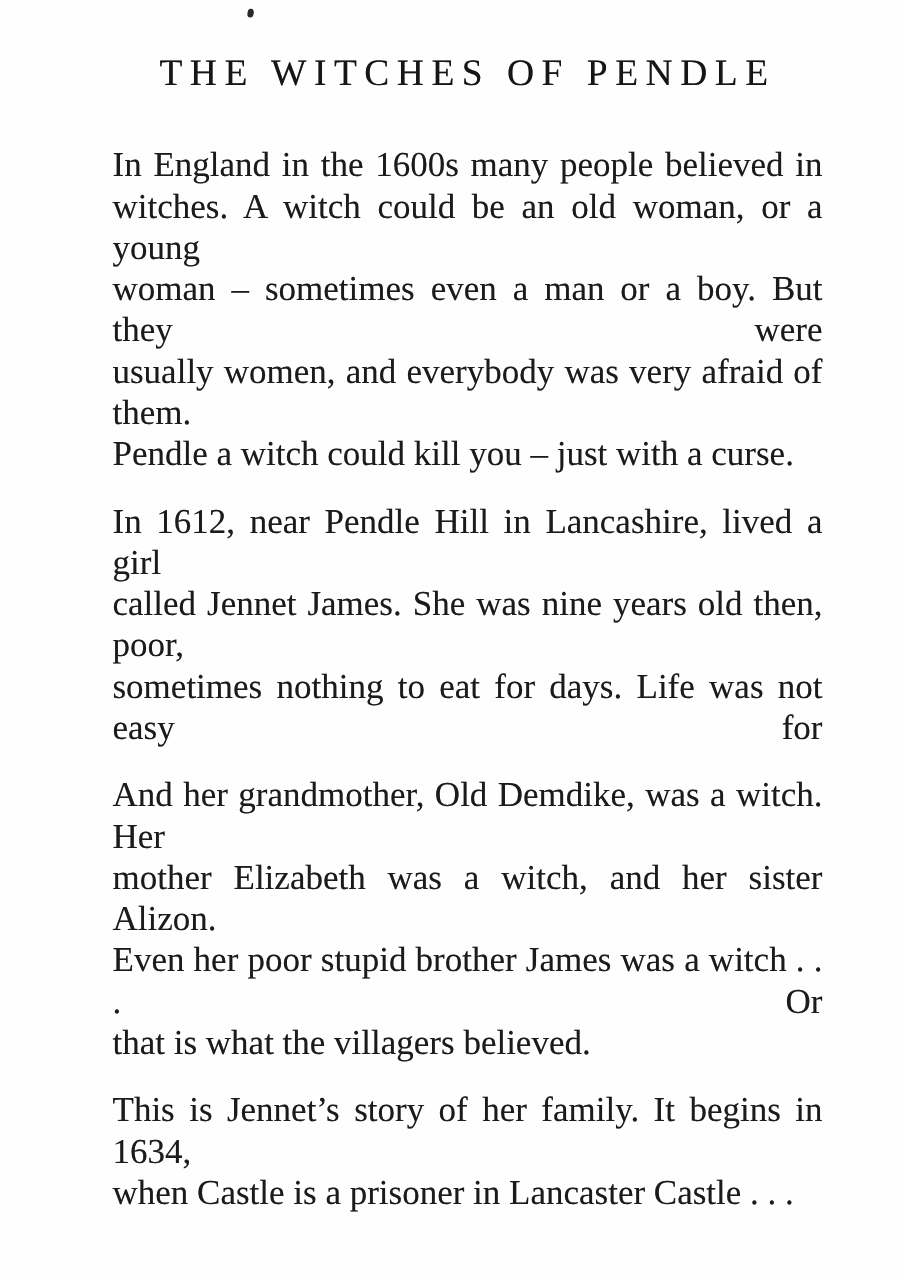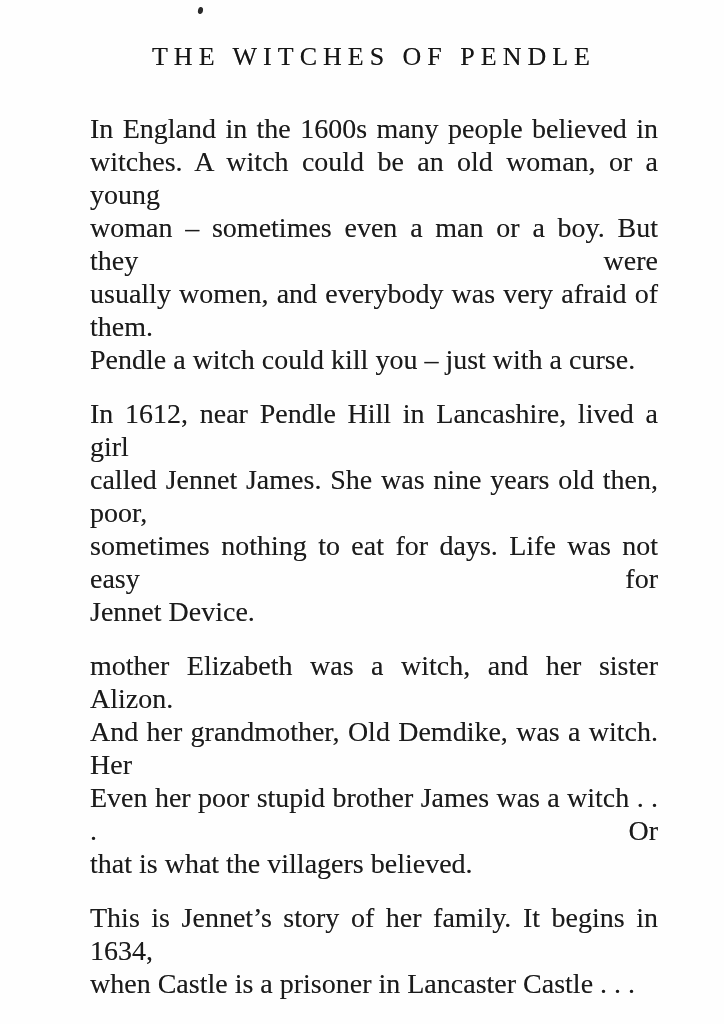--- a/index.html
+++ b/index.html
@@ -27,21 +27,21 @@
     border-radius: 45% 55% 50% 50%;
     transform: rotate(12deg);
   }
   .content {
     margin-left: 90px;
     width: 568px;
     padding-top: 42px;
   }
   .title {
     margin: 0 0 40px 0;
-    font-size: 26px;
+    font-size: 30px;
     font-weight: normal;
     letter-spacing: 6px;
     text-align: center;
     white-space: nowrap;
     color: #161616;
     text-shadow: 0 0 0.5px rgba(20,20,20,0.55);
   }
   .body-text {
     font-size: 28px;
     line-height: 33px;
@@ -77,26 +77,25 @@
         <span class="line">witches. A witch could be an old woman, or a young</span>
         <span class="line">woman – sometimes even a man or a boy. But they were</span>
         <span class="line">usually women, and everybody was very afraid of them.</span>
         <span class="line last">Pendle a witch could kill you – just with a curse.</span>
       </p>
 
       <p class="para">
         <span class="line">In 1612, near Pendle Hill in Lancashire, lived a girl</span>
         <span class="line">called Jennet James. She was nine years old then, poor,</span>
         <span class="line">sometimes nothing to eat for days. Life was not easy for</span>
-        <span class="line last">Jennet Device.</span>
       </p>
 
       <p class="para">
+        <span class="line">And her grandmother, Old Demdike, was a witch. Her</span>
         <span class="line">mother Elizabeth was a witch, and her sister Alizon.</span>
-        <span class="line">And her grandmother, Old Demdike, was a witch. Her</span>
         <span class="line">Even her poor stupid brother James was a witch . . . Or</span>
         <span class="line last">that is what the villagers believed.</span>
       </p>
 
       <p class="para">
         <span class="line">This is Jennet’s story of her family. It begins in 1634,</span>
         <span class="line last">when Castle is a prisoner in Lancaster Castle . . .</span>
       </p>
 
     </div>

